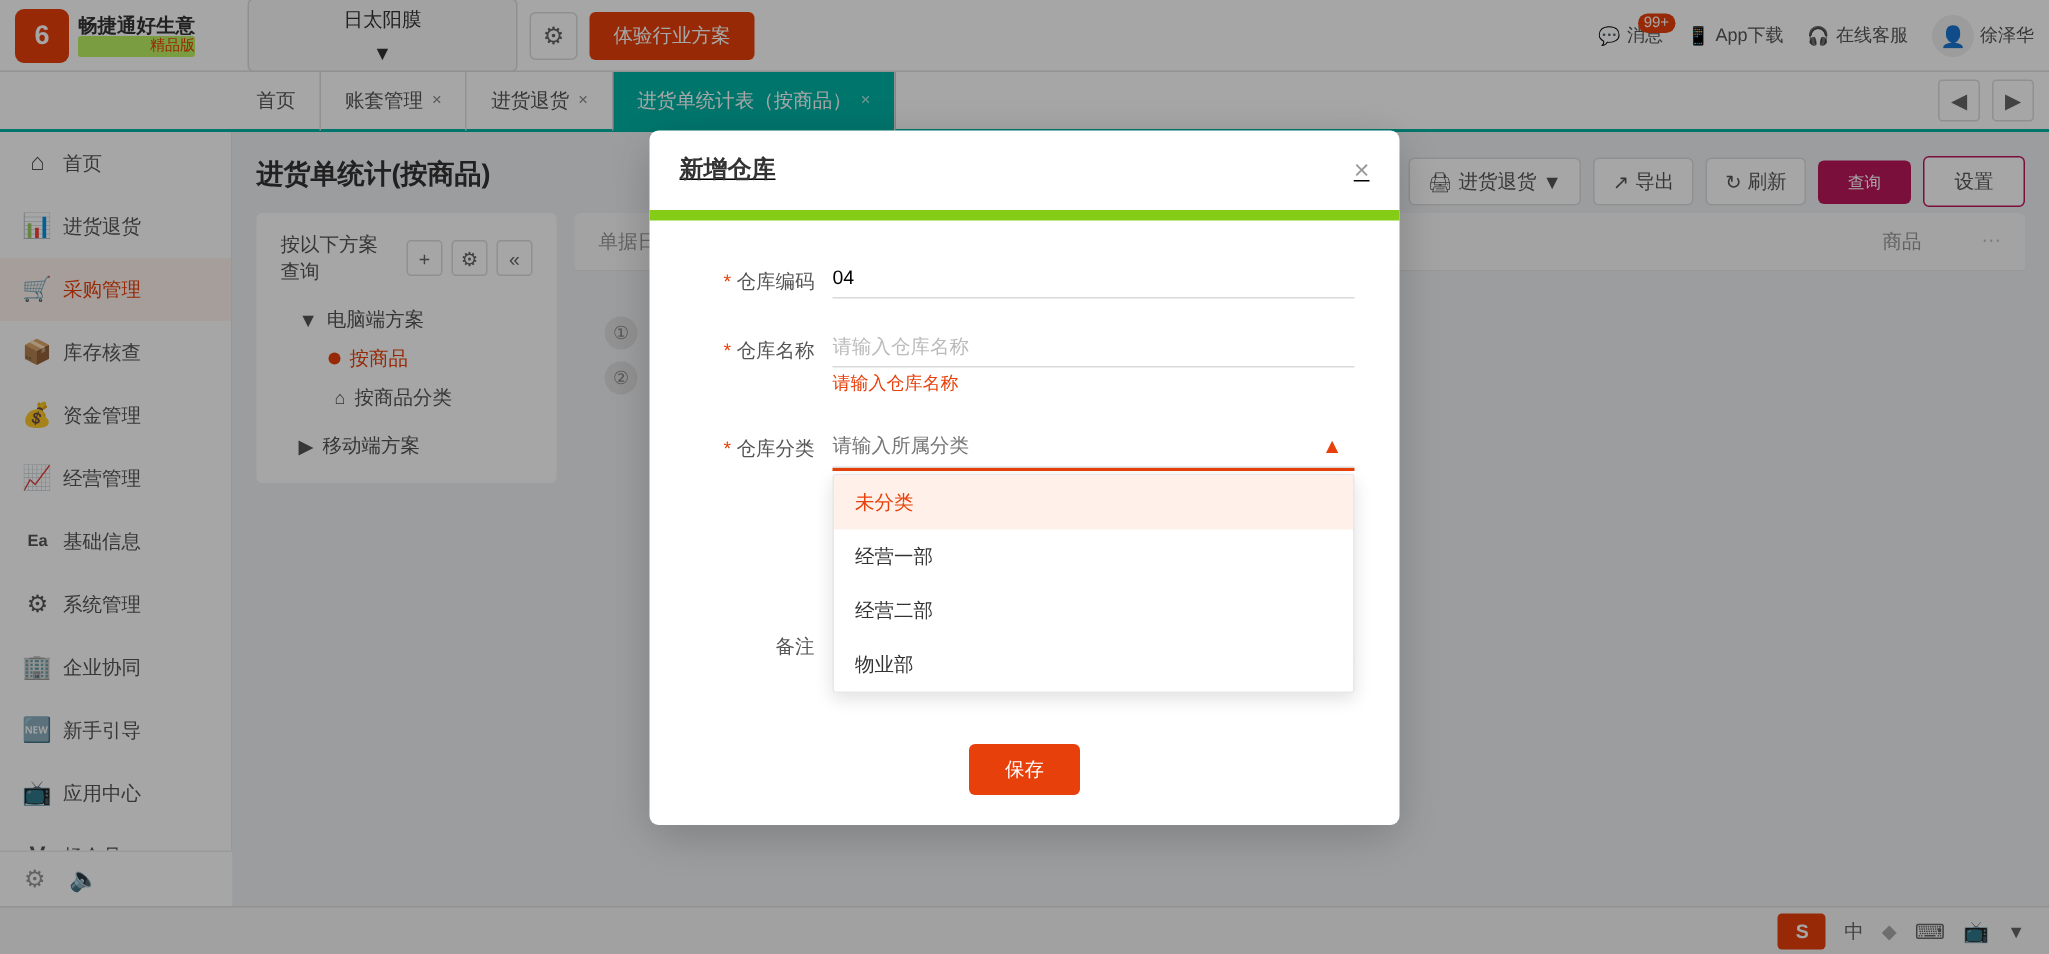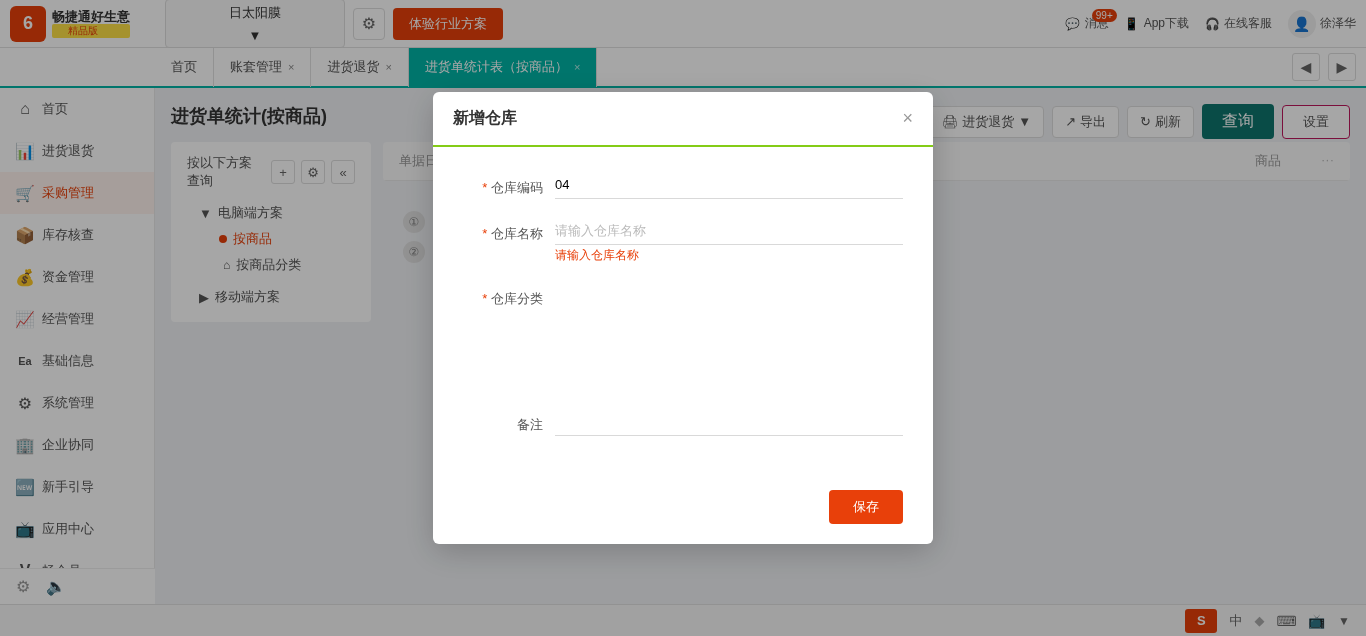--- a/index.html
+++ b/index.html
@@ -29,21 +29,21 @@
       border-radius: 6px;
       display: flex;
       align-items: center;
       justify-content: center;
       color: #fff;
       font-size: 18px;
       font-weight: bold;
     }
     .logo-text-area { display: flex; flex-direction: column; line-height: 1.2; }
     .logo-title { font-size: 13px; font-weight: bold; color: #333; }
-    .logo-sub { font-size: 10px; color: #e8400a; background: #fde047; padding: 1px 16px; border-radius: 2px; }
+    .logo-sub { font-size: 10px; color: #e8400a; background: #bef264; padding: 1px 0; border-radius: 2px; text-align: right; }
     .header-search {
       flex: 1;
       display: flex;
       align-items: center;
       gap: 8px;
     }
     .search-box {
       display: flex;
       align-items: center;
       border: 1px solid #ddd;
@@ -259,27 +259,27 @@
       gap: 4px;
       padding: 6px 12px;
       border: 1px solid #ddd;
       border-radius: 4px;
       background: #fff;
       cursor: pointer;
       font-size: 13px;
       color: #555;
     }
     .query-btn {
-      background: #0f766e;
+      background: #be185d;
       color: #fff;
       border: none;
       padding: 7px 20px;
       border-radius: 4px;
       cursor: pointer;
-      font-size: 16px;
+      font-size: 11px;
     }
     .set-btn {
       background: #fff;
       color: #555;
       border: 1px solid #be185d;
       padding: 7px 20px;
       border-radius: 4px;
       cursor: pointer;
       font-size: 13px;
     }
@@ -315,24 +315,25 @@
     .modal {
       background: #fff;
       border-radius: 6px;
       width: 500px;
       box-shadow: 0 8px 32px rgba(0,0,0,0.2);
       position: relative;
       z-index: 101;
     }
     .modal-header {
       padding: 16px 20px;
-      border-bottom: 2px solid #84cc16;
+      border-bottom: 7px solid #84cc16;
       display: flex;
       align-items: center;
       justify-content: space-between;
+      text-decoration: underline;
     }
     .modal-title { font-size: 16px; font-weight: bold; color: #333; }
     .modal-close {
       color: #999;
       font-size: 18px;
       cursor: pointer;
     }
     .modal-body { padding: 24px 30px; }
     .form-row {
       display: flex;
@@ -392,21 +393,21 @@
     .dropdown-item {
       padding: 9px 14px;
       font-size: 13px;
       cursor: pointer;
       color: #333;
     }
     .dropdown-item.selected { background: #fff0ea; color: #e8400a; }
 
     .modal-footer {
       display: flex;
-      justify-content: flex-end;
+      justify-content: center;
       gap: 10px;
       padding: 12px 30px 20px;
     }
     .btn-save {
       background: #e8400a;
       color: #fff;
       border: none;
       padding: 8px 24px;
       border-radius: 4px;
       cursor: pointer;
@@ -705,20 +706,33 @@
           <input class="underline-input" type="text" style="border-bottom: 1px solid rgb(217, 217, 217);" placeholder="请输入仓库名称">
           <div class="error-msg">请输入仓库名称</div>
         </div>
       </div>
 
       <div class="form-row">
         <div class="form-label">
           <span class="required">*</span>
           <span>仓库分类</span>
         </div>
+        <div class="form-control" style="position:relative;">
+          <div class="select-wrapper">
+            <input class="select-input" type="text" placeholder="请输入所属分类" style="">
+            <span class="select-arrow-up">▲</span>
+          </div>
+
+          <div class="dropdown-list">
+            <div class="dropdown-item selected">未分类</div>
+            <div class="dropdown-item">经营一部</div>
+            <div class="dropdown-item">经营二部</div>
+            <div class="dropdown-item">物业部</div>
+          </div>
+        </div>
       </div>
 
       <div class="form-row" style="margin-top:100px;">
         <div class="form-label">
           <span>备注</span>
         </div>
         <div class="form-control">
           <input class="underline-input" type="text" style="">
         </div>
       </div>

